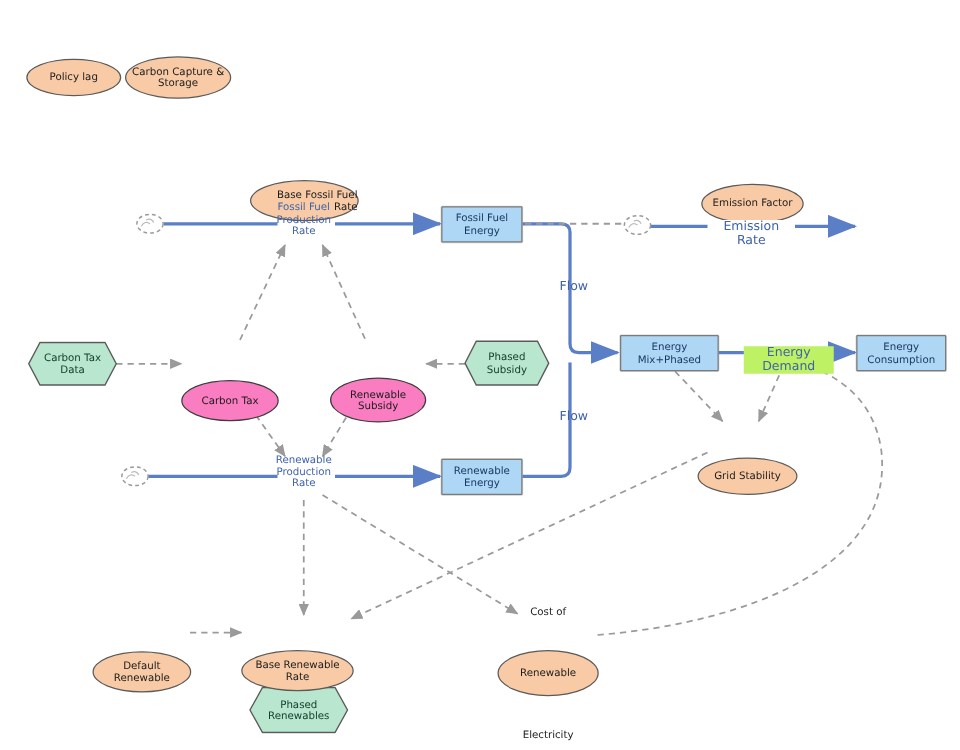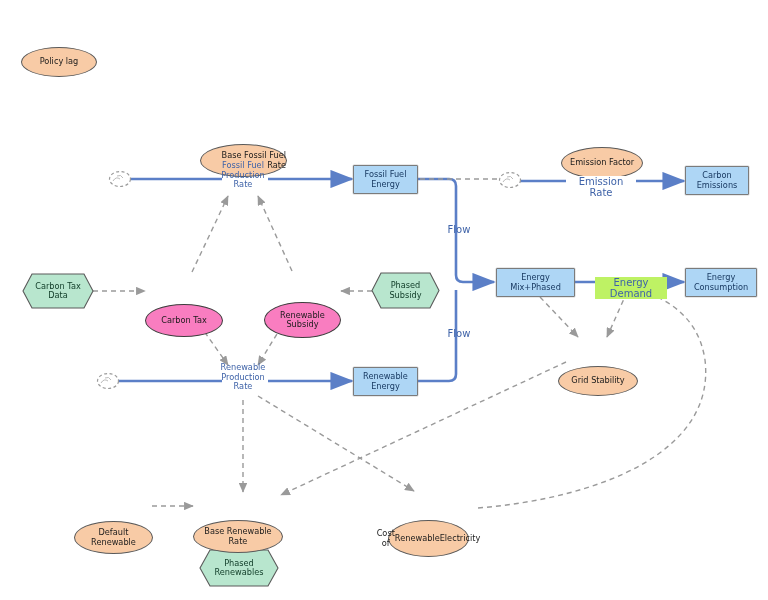--- a/index.html
+++ b/index.html
@@ -115,39 +115,39 @@
     <g>
       <ellipse cx="108" cy="381" rx="10.5" ry="7.5" fill="#ffffff" stroke="#9a9a9a" stroke-width="1.2" stroke-dasharray="3,2.5"></ellipse>
       <path d="M101,383 q3,-5 7,-2 M105,378 q4,-2 6,2" stroke="#bbbbbb" stroke-width="1" fill="none"></path>
     </g>
   </svg>
 
   <div class="node n-ellipse" style="left:21px;top:17px;width:76px;height:30px;">
     <span>Policy lag</span>
   </div>
 
+  <div class="node n-ellipse" style="left:100px;top:15px;width:85px;height:34px;flex-direction:column;">
+    <span>Carbon Capture &amp;</span>
+    <span>Storage</span>
+  </div>
 
   <div class="node n-ellipse" style="left:200px;top:114px;width:87px;height:33px;flex-direction:column;align-items:flex-end;">
     <span>Base Fossil Fuel</span>
     <span>Rate</span>
   </div>
 
   <div class="node n-ellipse" style="left:561px;top:117px;width:82px;height:32px;">
     <span>Emission Factor</span>
   </div>
 
   <div class="node n-box" style="left:353px;top:165px;width:65px;height:29px;flex-direction:column;">
     <span>Fossil Fuel</span>
     <span>Energy</span>
   </div>
 
-  <div class="node n-box" style="left:685px;top:166px;width:64px;height:29px;flex-direction:column;">
-    <span>Carbon</span>
-    <span>Emissions</span>
-  </div>
 
   <div class="node n-box" style="left:496px;top:268px;width:79px;height:29px;flex-direction:column;">
     <span>Energy</span>
     <span>Mix+Phased</span>
   </div>
 
   <div class="node n-box" style="left:685px;top:268px;width:72px;height:29px;flex-direction:column;">
     <span>Energy</span>
     <span>Consumption</span>
   </div>
@@ -197,21 +197,21 @@
   <div class="node n-ellipse" style="left:74px;top:491px;width:79px;height:33px;flex-direction:column;">
     <span>Default</span>
     <span>Renewable</span>
   </div>
 
   <div class="node n-ellipse" style="left:193px;top:490px;width:90px;height:33px;flex-direction:column;">
     <span>Base Renewable</span>
     <span>Rate</span>
   </div>
 
-  <div class="node n-ellipse" style="left:388px;top:490px;width:81px;height:37px;flex-direction:row;">
+  <div class="node n-ellipse" style="left:398px;top:490px;width:81px;height:37px;flex-direction:column;gap:40px;">
     <span>Cost of</span>
     <span>Renewable</span>
     <span>Electricity</span>
   </div>
 
   <div class="flowlabel" style="left:211px;top:161px;width:64px;">
     <div>Fossil Fuel</div>
     <div>Production</div>
     <div>Rate</div>
   </div>

